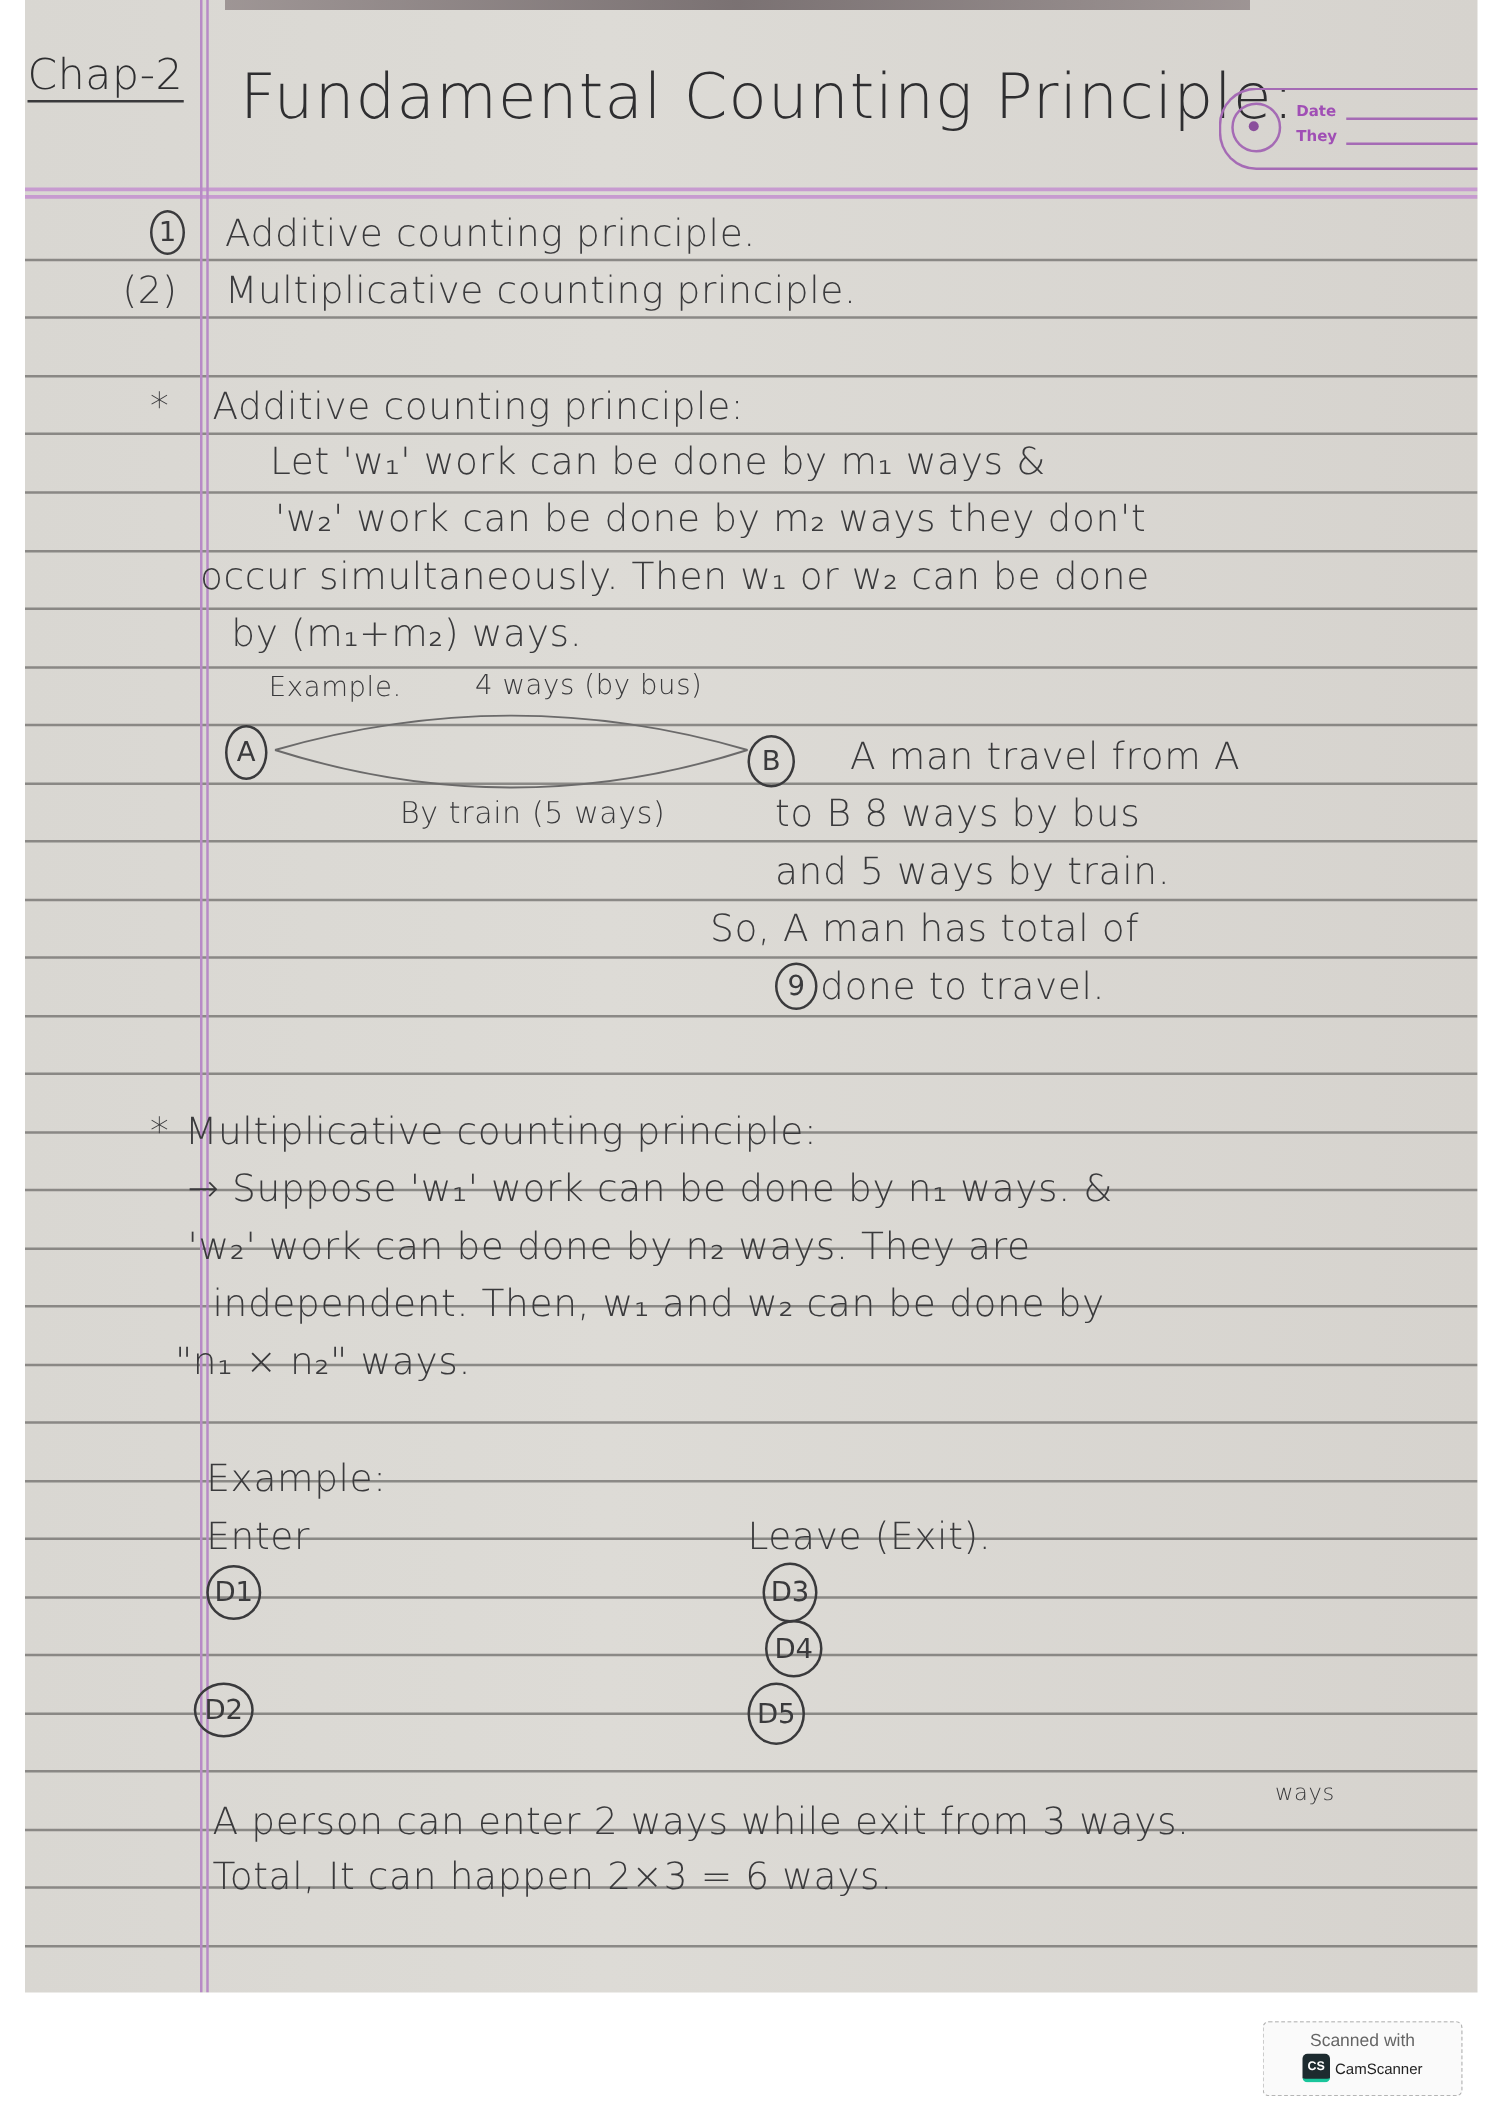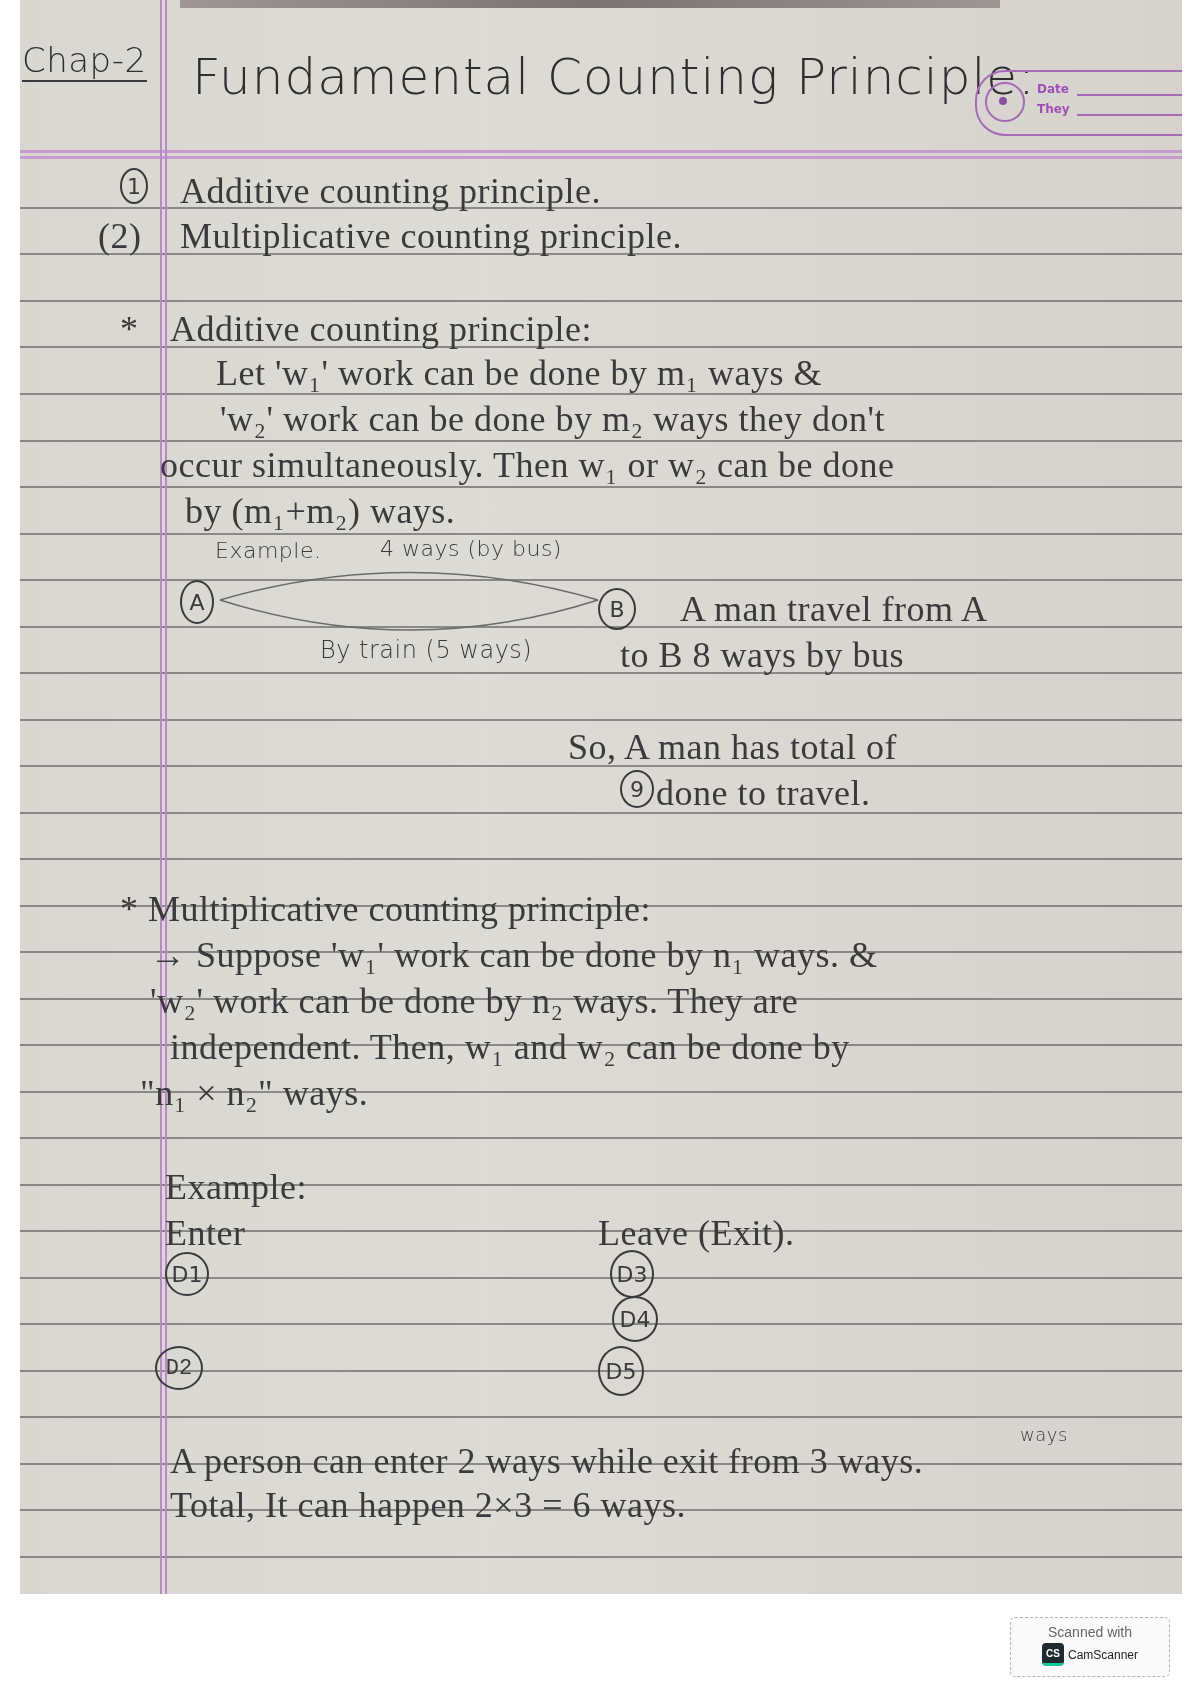--- a/index.html
+++ b/index.html
@@ -26,21 +26,21 @@
   }
   .margin-line {
     position: absolute; top: 0; bottom: 0; width: 2px; background: #b88ac6;
   }
   .hw {
     position: absolute; color: #3a3a3c; white-space: nowrap;
     font-family: "DejaVu Sans", sans-serif; font-weight: 300; letter-spacing: 0.5px;
   }
   .title { font-size: 50px; color: #2e2e30; letter-spacing: 1px; }
   .chap { font-size: 34px; color: #2e2e30; }
-  .line-text { font-size: 36px; font-family: Liberation Serif, serif; }
+  .line-text { font-size: 30px; }
   .circle-label {
     position: absolute; border: 2px solid #3a3a3c; border-radius: 50%;
     display: flex; align-items: center; justify-content: center;
     font-size: 22px; color: #3a3a3c;
   }
   .datebox {
     position: absolute; left: 955px; top: 70px; width: 220px; height: 62px;
     border: 2px solid #a56bb5; border-radius: 30px 0 0 30px; border-right: none;
   }
   .datebox .swirl {
@@ -142,37 +142,38 @@
   <svg class="diagram" width="1162" height="1594">
     <path d="M 200 600 Q 390 545 578 600" stroke="#6b6a6a" stroke-width="1.5" fill="none"></path>
     <path d="M 200 600 Q 390 660 578 600" stroke="#6b6a6a" stroke-width="1.5" fill="none"></path>
   </svg>
 
   <div class="circle-label" style="left:160px; top:580px; width:30px; height:40px;">A</div>
   <div class="circle-label" style="left:578px; top:588px; width:34px; height:38px;">B</div>
 
   <div class="hw line-text" style="left:660px; top:588px;">A man travel from A</div>
   <div class="hw line-text" style="left:600px; top:634px;">to B 8 ways by bus</div>
+  <div class="hw line-text" style="left:600px; top:680px;">and 5 ways by train.</div>
   <div class="hw line-text" style="left:548px; top:726px;">So, A man has total of</div>
   <div class="circle-label" style="left:600px; top:770px; width:30px; height:34px;">9</div>
   <div class="hw line-text" style="left:636px; top:772px;">done to travel.</div>
 
   <div class="hw line-text" style="left:100px; top:888px;">*</div>
   <div class="hw line-text" style="left:128px; top:888px;">Multiplicative counting principle:</div>
   <div class="hw line-text" style="left:130px; top:934px;">→ Suppose 'w₁' work can be done by n₁ ways. &amp;</div>
   <div class="hw line-text" style="left:130px; top:980px;">'w₂' work can be done by n₂ ways. They are</div>
   <div class="hw line-text" style="left:150px; top:1026px;">independent. Then, w₁ and w₂ can be done by</div>
   <div class="hw line-text" style="left:120px; top:1072px;">"n₁ × n₂" ways.</div>
 
   <div class="hw line-text" style="left:145px; top:1166px;">Example:</div>
   <div class="hw line-text" style="left:145px; top:1212px;">Enter</div>
   <div class="hw line-text" style="left:578px; top:1212px;">Leave (Exit).</div>
 
   <div class="circle-label" style="left:145px; top:1252px; width:40px; height:40px;">D1</div>
-  <div class="circle-label" style="left:135px; top:1346px; width:44px; height:40px;font-family:Liberation Mono, monospace;">D2</div>
+  <div class="circle-label" style="left:135px; top:1346px; width:44px; height:40px;">D2</div>
   <div class="circle-label" style="left:590px; top:1250px; width:40px; height:44px;">D3</div>
   <div class="circle-label" style="left:592px; top:1296px; width:42px; height:42px;">D4</div>
   <div class="circle-label" style="left:578px; top:1346px; width:42px; height:46px;">D5</div>
 
   <div class="hw" style="left:1000px; top:1424px; font-size:18px;">ways</div>
   <div class="hw line-text" style="left:150px; top:1440px;">A person can enter 2 ways while exit from 3 ways.</div>
   <div class="hw line-text" style="left:150px; top:1484px;">Total, It can happen 2×3 = 6 ways.</div>
 </div>
 
 <div class="watermark">

